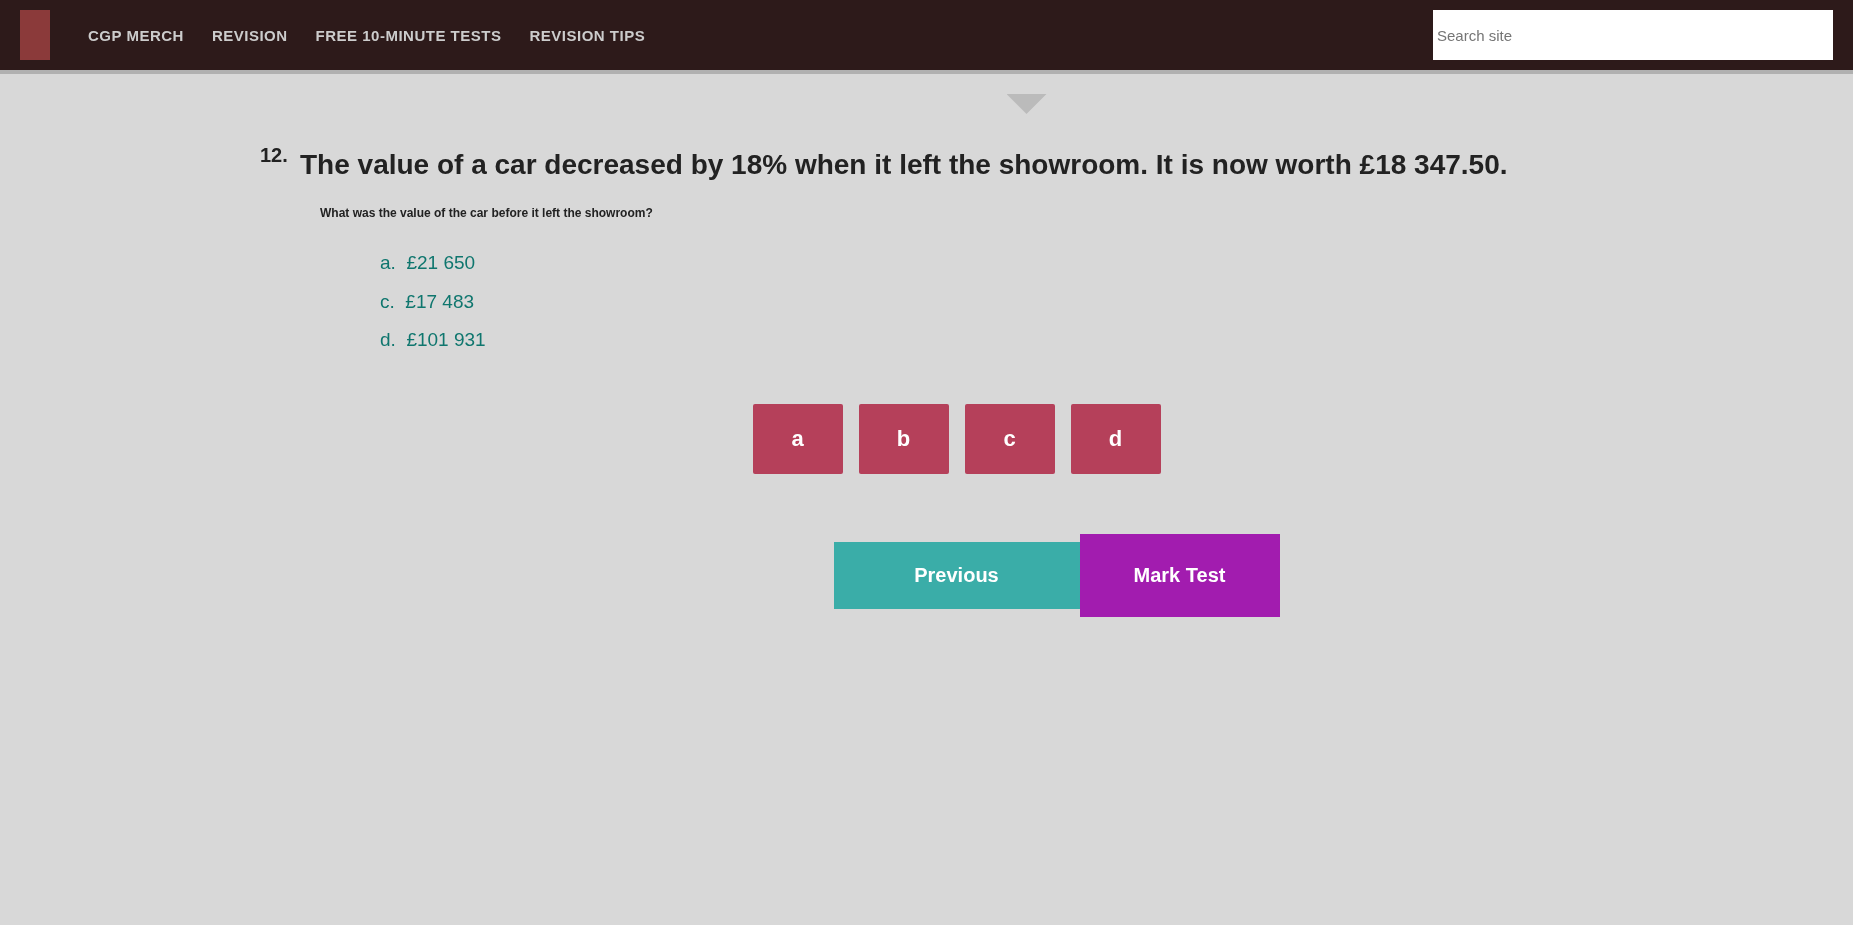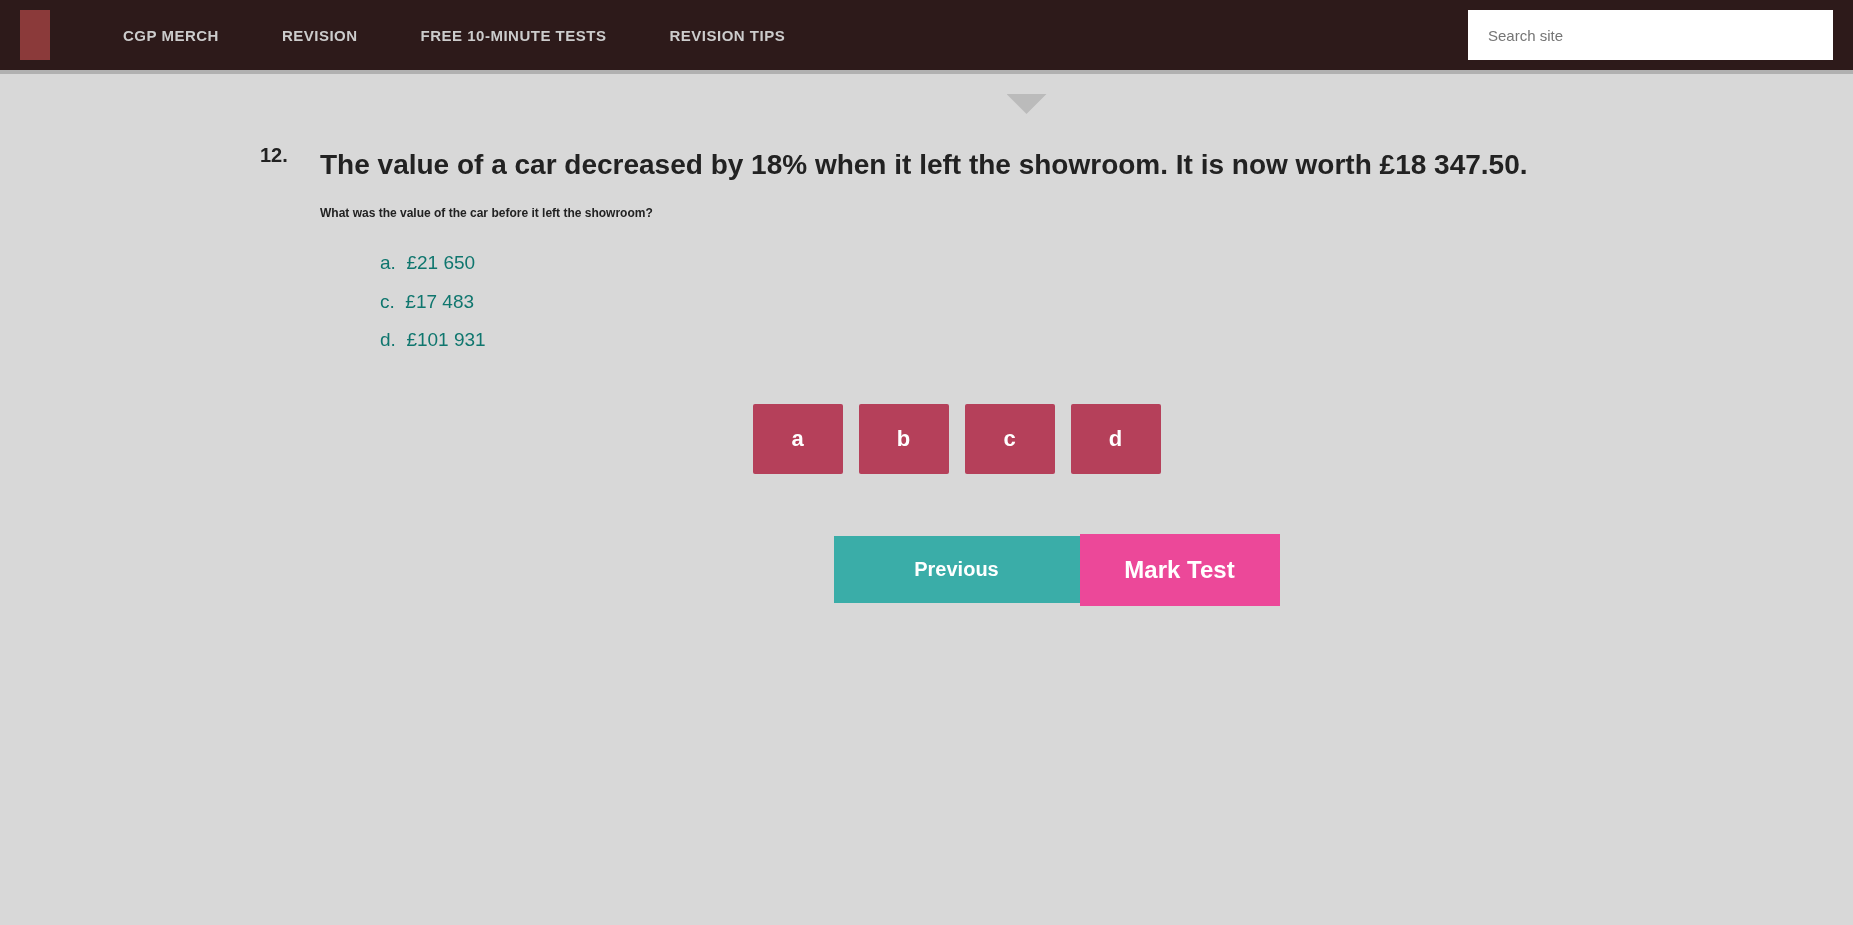--- a/index.html
+++ b/index.html
@@ -15,21 +15,21 @@
       width: 1853px;
     }
 
     
     .navbar {
       background-color: #2d1a1a;
       height: 70px;
       display: flex;
       align-items: center;
       padding: 0 20px;
-      gap: 63px;
+      gap: 28px;
     }
 
     .nav-brand {
       width: 30px;
       height: 50px;
       background-color: #8b3a3a;
       display: flex;
       align-items: center;
       justify-content: center;
       color: white;
@@ -44,24 +44,24 @@
       font-weight: bold;
       letter-spacing: 0.5px;
       cursor: pointer;
       text-decoration: none;
     }
 
     .nav-search {
       margin-left: auto;
       background-color: white;
       border: none;
-      padding: 10px 20px;
+      padding: 10px 4px;
       font-size: 15px;
       color: #999;
-      width: 365px;
+      width: 400px;
       height: 50px;
       cursor: text;
     }
 
     
     .nav-divider {
       height: 4px;
       background-color: #b0b0b0;
     }
 
@@ -88,21 +88,20 @@
     }
 
     
     .question-block {
       margin-left: 60px;
     }
 
     .question-header {
       display: flex;
       align-items: flex-start;
-      gap: 20px;
       margin-bottom: 20px;
     }
 
     .question-number {
       font-size: 20px;
       font-weight: bold;
       color: #222;
       min-width: 40px;
     }
 
@@ -173,27 +172,27 @@
       color: white;
       font-size: 20px;
       font-weight: bold;
       border: none;
       cursor: pointer;
       padding: 22px 60px;
       min-width: 246px;
     }
 
     .mark-btn {
-      background-color: #ec4899;
-      color: white;
-      font-size: 24px;
-      font-weight: bold;
-      border: none;
-      cursor: pointer;
-      padding: 22px 40px;
+      background-color: #a21caf;
+      color: white;
+      font-size: 20px;
+      font-weight: bold;
+      border: none;
+      cursor: pointer;
+      padding: 30px 40px;
       min-width: 200px;
     }
   </style>
 </head>
 <body>
 
 <nav class="navbar">
   <div class="nav-brand"></div>
 
   <a class="nav-link">CGP MERCH</a>

